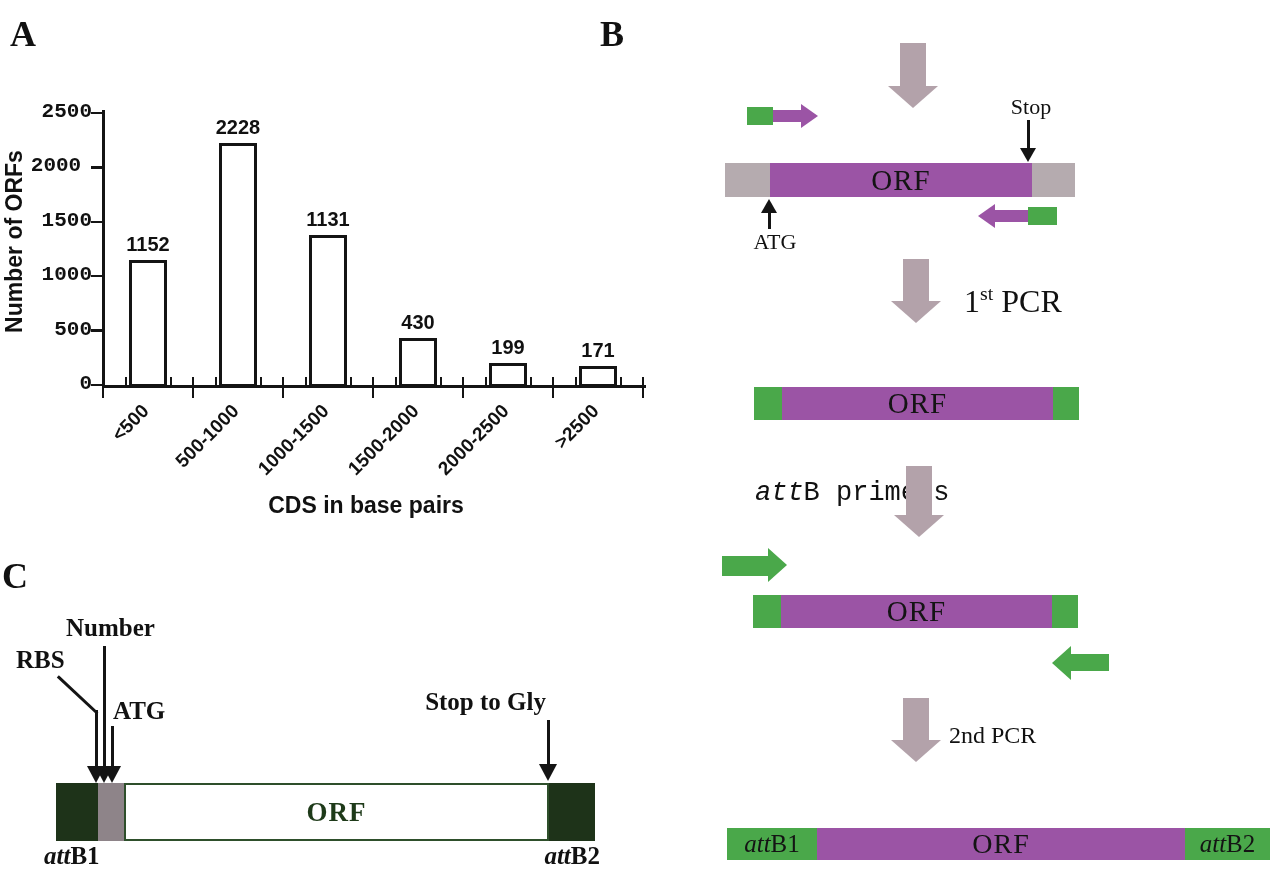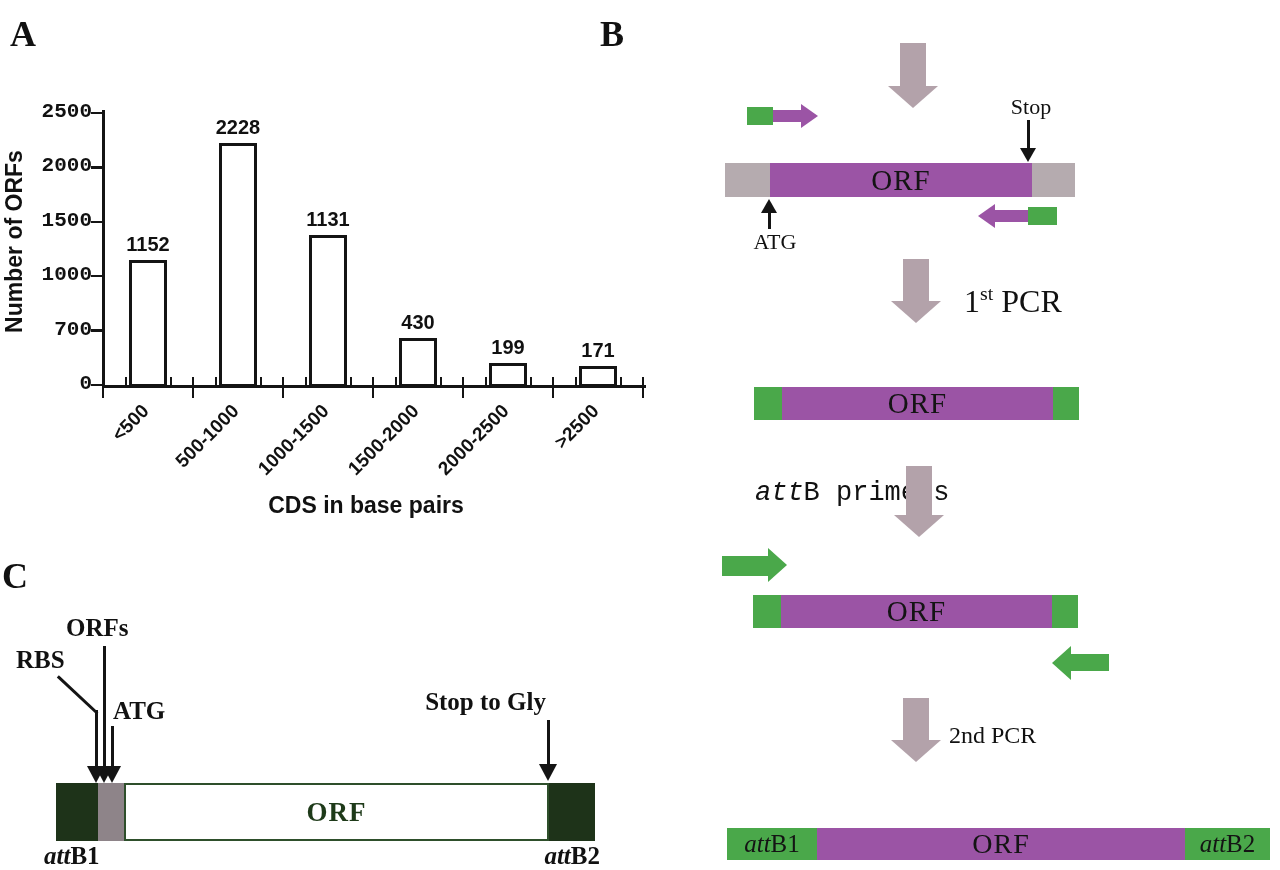--- a/index.html
+++ b/index.html
@@ -61,27 +61,27 @@
 
     <div class="abs sans" style="left:266px;top:492px;width:200px;text-align:center;font-weight:bold;font-size:23px;">CDS in base pairs</div>
 
     <div class="abs" style="left:102px;top:110px;width:3px;height:278px;background:#141414;"></div>
     <div class="abs" style="left:102px;top:385px;width:544px;height:3px;background:#141414;"></div>
 
     <div class="abs" id="chart-layer" style="left:0;top:0;width:660px;height:560px;">
         <div class="tick" style="left:91px;top:383.75px;width:12px;height:2.5px;"></div>
         <div class="ytick-label" style="left:20px;top:372px;width:72px;">0</div>
         <div class="tick" style="left:91px;top:329.35px;width:12px;height:2.5px;"></div>
-        <div class="ytick-label" style="left:20px;top:317.6px;width:72px;">700</div>
+        <div class="ytick-label" style="left:20px;top:317.6px;width:72px;">500</div>
         <div class="tick" style="left:91px;top:274.95px;width:12px;height:2.5px;"></div>
         <div class="ytick-label" style="left:20px;top:263.2px;width:72px;">1000</div>
         <div class="tick" style="left:91px;top:220.55px;width:12px;height:2.5px;"></div>
         <div class="ytick-label" style="left:20px;top:208.8px;width:72px;">1500</div>
         <div class="tick" style="left:91px;top:166.15px;width:12px;height:2.5px;"></div>
-        <div class="ytick-label" style="left:20px;top:154.4px;width:72px;">2000</div>
+        <div class="ytick-label" style="left:20px;top:154.4px;width:72px;text-align:center;">2000</div>
         <div class="tick" style="left:91px;top:111.75px;width:12px;height:2.5px;"></div>
         <div class="ytick-label" style="left:20px;top:100px;width:72px;">2500</div>
         <div class="tick" style="left:101.75px;top:387px;width:2.5px;height:11px;"></div>
         <div class="tick" style="left:191.75px;top:387px;width:2.5px;height:11px;"></div>
         <div class="tick" style="left:281.75px;top:387px;width:2.5px;height:11px;"></div>
         <div class="tick" style="left:371.75px;top:387px;width:2.5px;height:11px;"></div>
         <div class="tick" style="left:461.75px;top:387px;width:2.5px;height:11px;"></div>
         <div class="tick" style="left:551.75px;top:387px;width:2.5px;height:11px;"></div>
         <div class="tick" style="left:641.75px;top:387px;width:2.5px;height:11px;"></div>
         <div class="tick" style="left:102px;top:377px;width:2px;height:8px;"></div>
@@ -225,21 +225,21 @@
     <div class="seg" style="left:817px;top:828px;width:368px;height:32px;background:var(--purple);">
       <span class="orf-text" style="font-size:28px;">ORF</span>
     </div>
     <div class="seg" style="left:1185px;top:828px;width:85px;height:32px;background:var(--green);">
       <span class="bar-label-text"><i>att</i><span>B2</span></span>
     </div>
   </div>
 
   <div class="abs panel-letter" style="left:2px;top:558px;">C</div>
 
-  <div class="abs" style="left:66px;top:614px;font-size:25px;font-weight:bold;">ORFs</div>
+  <div class="abs" style="left:66px;top:614px;font-size:25px;font-weight:bold;">Number</div>
   <div class="abs" style="left:16px;top:646px;font-size:25px;font-weight:bold;">RBS</div>
   <div class="abs" style="left:113px;top:697px;font-size:25px;font-weight:bold;">ATG</div>
   <div class="abs" style="left:418px;top:688px;width:128px;text-align:right;font-size:25px;font-weight:bold;">Stop to Gly</div>
 
   <div>
     <div class="blk-line" style="left:103px;top:646px;width:2.5px;height:122px;"></div>
     <div class="head-down-big" style="left:95px;top:766px;"></div>
   </div>
   <div>
     <div class="blk-line" style="left:58px;top:675px;width:54px;height:2.5px;transform:rotate(43deg);transform-origin:0 50%;"></div>

